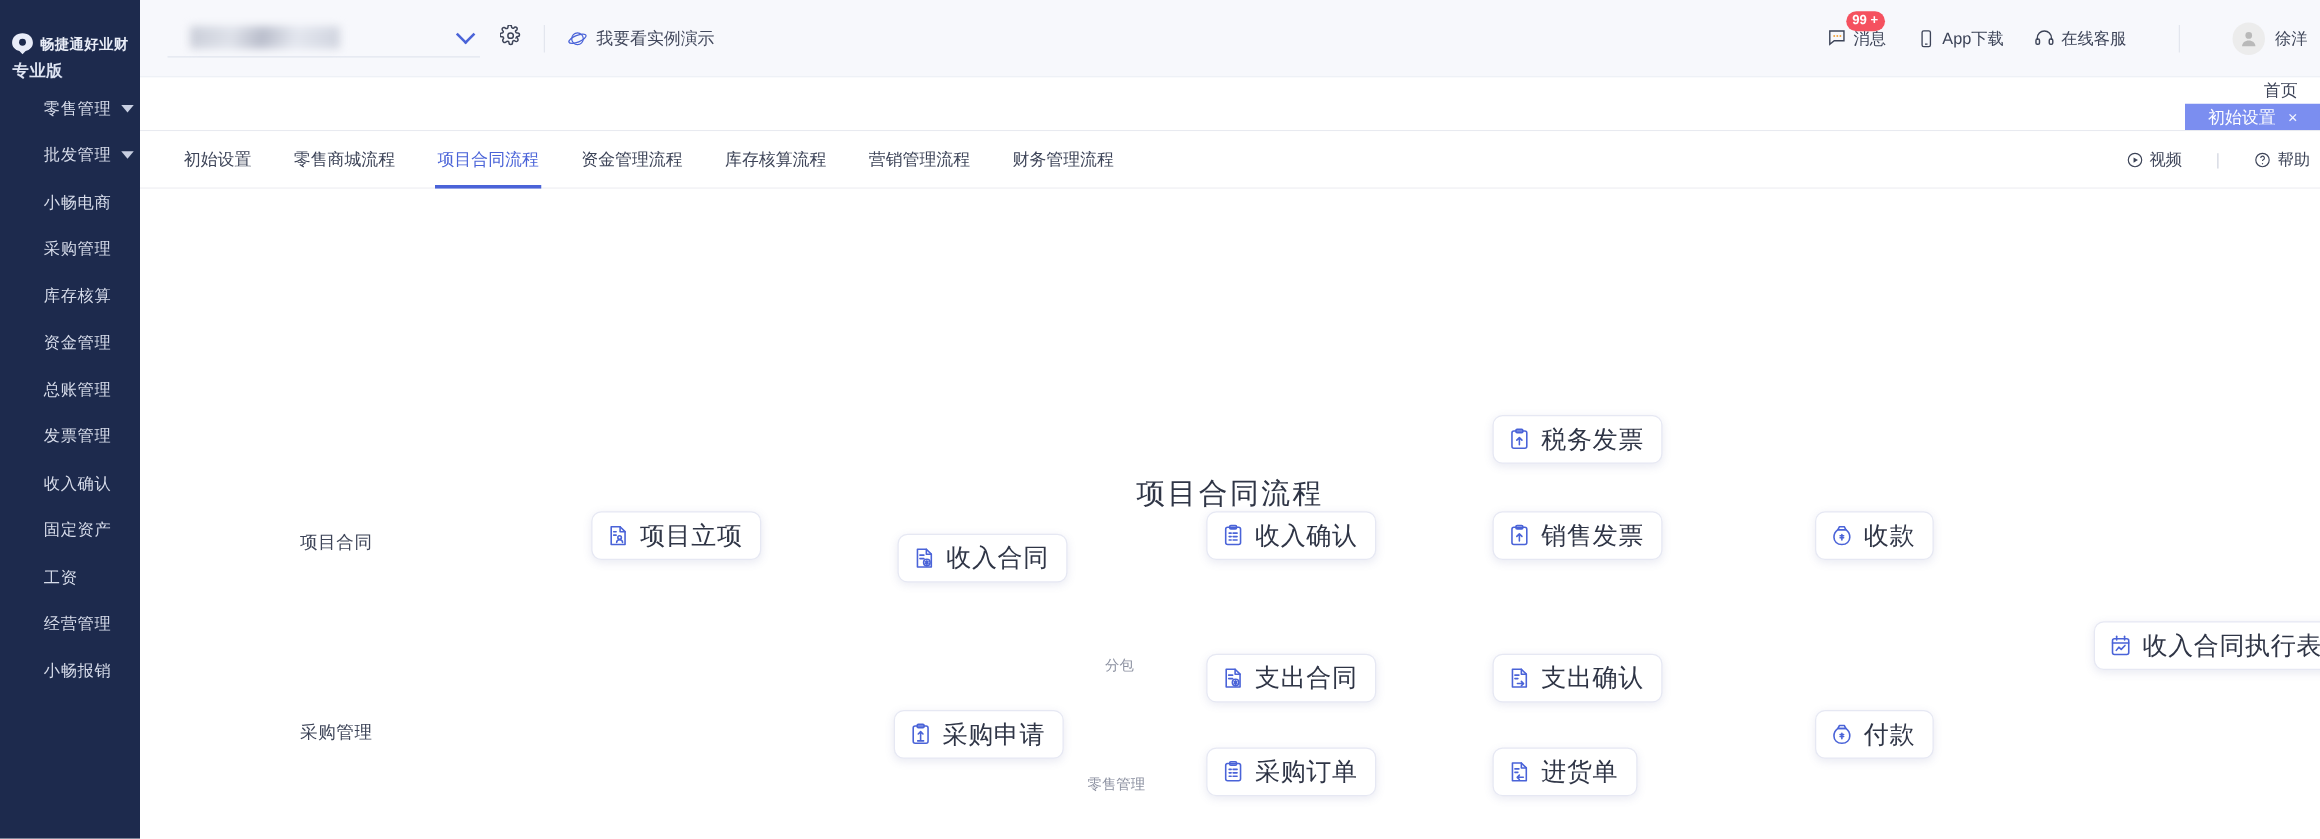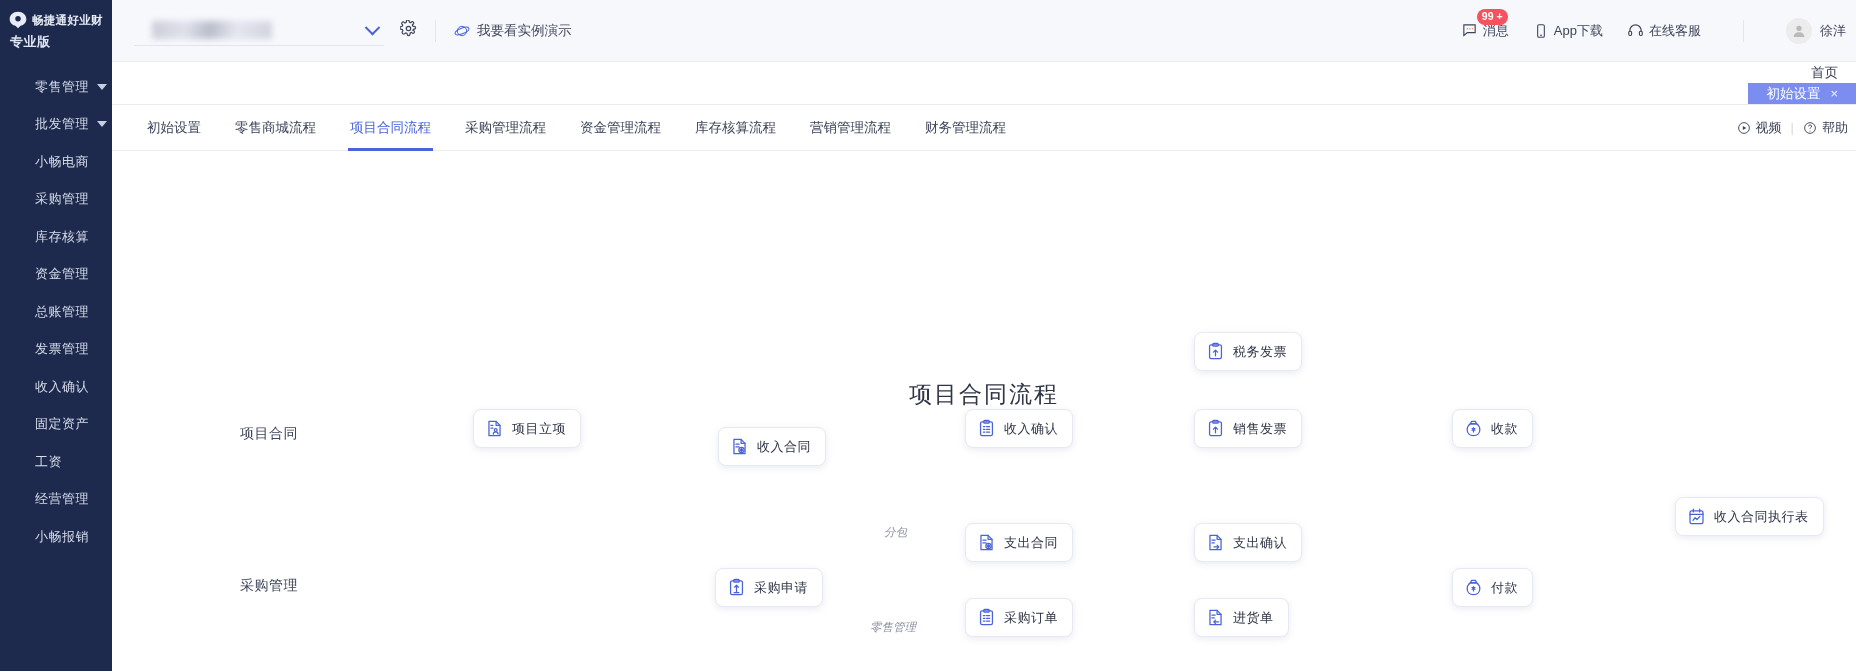--- a/index.html
+++ b/index.html
@@ -8,21 +8,21 @@
     font-family: "Liberation Sans", "DejaVu Sans", sans-serif;
     background: #fff; overflow: hidden;
   }
   .app { position: relative; width: 1856px; height: 671px; display: flex; }
 
   
   .sidebar {
     width: 112px; height: 671px; background: #1d2a4d;
     flex: 0 0 112px; position: relative; z-index: 5;
   }
-  .logo-box { height: 62px; padding: 10px 0 0 8px; }
+  .logo-box { height: 62px; padding: 25px 0 0 8px; }
   .logo-row { display: flex; align-items: center; gap: 4px; }
   .logo-mark {
     width: 20px; height: 20px; flex: 0 0 20px; position: relative;
   }
   .logo-text {
     color: #e9edf7; font-size: 11.5px; letter-spacing: .3px;
     white-space: nowrap; font-weight: 600;
   }
   .logo-sub {
     color: #dfe5f3; font-size: 13px; font-weight: 700;
@@ -105,21 +105,21 @@
     font-size: 13.5px; color: #3d4458; padding: 0 17px; height: 46px;
     display: flex; align-items: center; cursor: pointer;
     position: relative; white-space: nowrap;
   }
   .sn-item.active { color: #4a63d8; }
   .sn-item.active::after {
     content: ""; position: absolute; left: 15px; right: 15px; bottom: 0;
     height: 2.5px; background: #4a63d8;
   }
   .sn-right {
-    margin-left: auto; display: flex; align-items: center; gap: 6px;
+    margin-left: auto; display: flex; align-items: center; gap: 24px;
     padding-right: 8px; font-size: 13px; color: #3d4458; white-space: nowrap;
   }
   .sn-right .lnk { display: flex; align-items: center; gap: 5px; cursor: pointer; }
   .sn-sep { color: #d5d8e2; margin: 0 3px; }
 
   
   .canvas { flex: 1; background: #fff; position: relative; overflow: hidden; }
   .flow-title {
     position: absolute; left: 0; right: 0; top: 228px; text-align: center;
     font-size: 23px; color: #2f3546; letter-spacing: 2px;
@@ -127,31 +127,30 @@
   .svg-layer { position: absolute; inset: 0; }
 
   
   .node {
     position: absolute; height: 39px; background: #fff;
     border: 1px solid #e6e8f3; border-radius: 8px;
     box-shadow: 0 2px 7px rgba(90,100,160,.13);
     display: flex; align-items: center; gap: 8px;
     padding: 0 14px 0 11px; cursor: pointer; white-space: nowrap;
   }
-  .node span.lbl { font-size: 13px; color: #2f3546; letter-spacing: .5px; }
+  .node span.lbl { font-size: 20px; color: #2f3546; letter-spacing: .5px; }
   .node .ic { width: 19px; height: 19px; flex: 0 0 19px; display:block; }
 
   .rowlabel {
     position: absolute; font-size: 14px; color: #3d4458;
     letter-spacing: .5px; white-space: nowrap;
   }
   .edgelabel {
     position: absolute; font-size: 11.5px; color: #8b90a0;
     white-space: nowrap;
-    font-style: italic;
   }
 </style>
 </head>
 <body>
 
 <div class="app">
 
   <div class="sidebar">
     <div class="logo-box">
       <div class="logo-row">
@@ -284,23 +283,20 @@
     <div class="subnav">
       <div style="display:flex;align-items:center" id="subnav-items">
           <div class="sn-item">
             <span>初始设置</span>
           </div>
           <div class="sn-item">
             <span>零售商城流程</span>
           </div>
           <div class="sn-item active">
             <span>项目合同流程</span>
-          </div>
-          <div class="sn-item">
-            <span>采购管理流程</span>
           </div>
           <div class="sn-item">
             <span>资金管理流程</span>
           </div>
           <div class="sn-item">
             <span>库存核算流程</span>
           </div>
           <div class="sn-item">
             <span>营销管理流程</span>
           </div>

